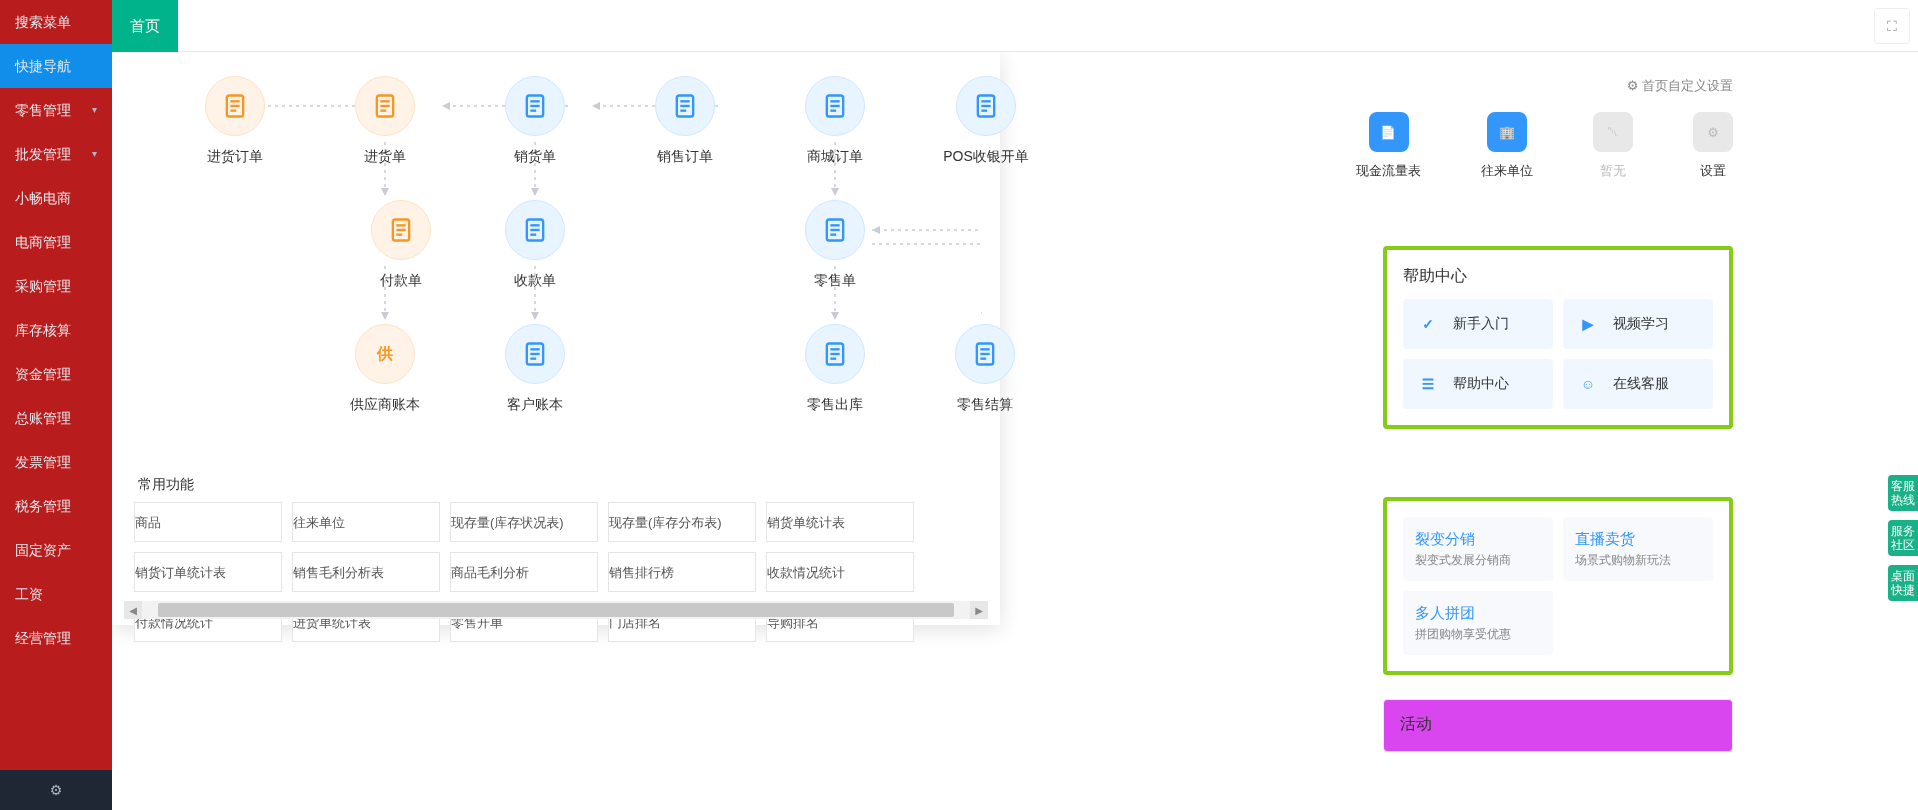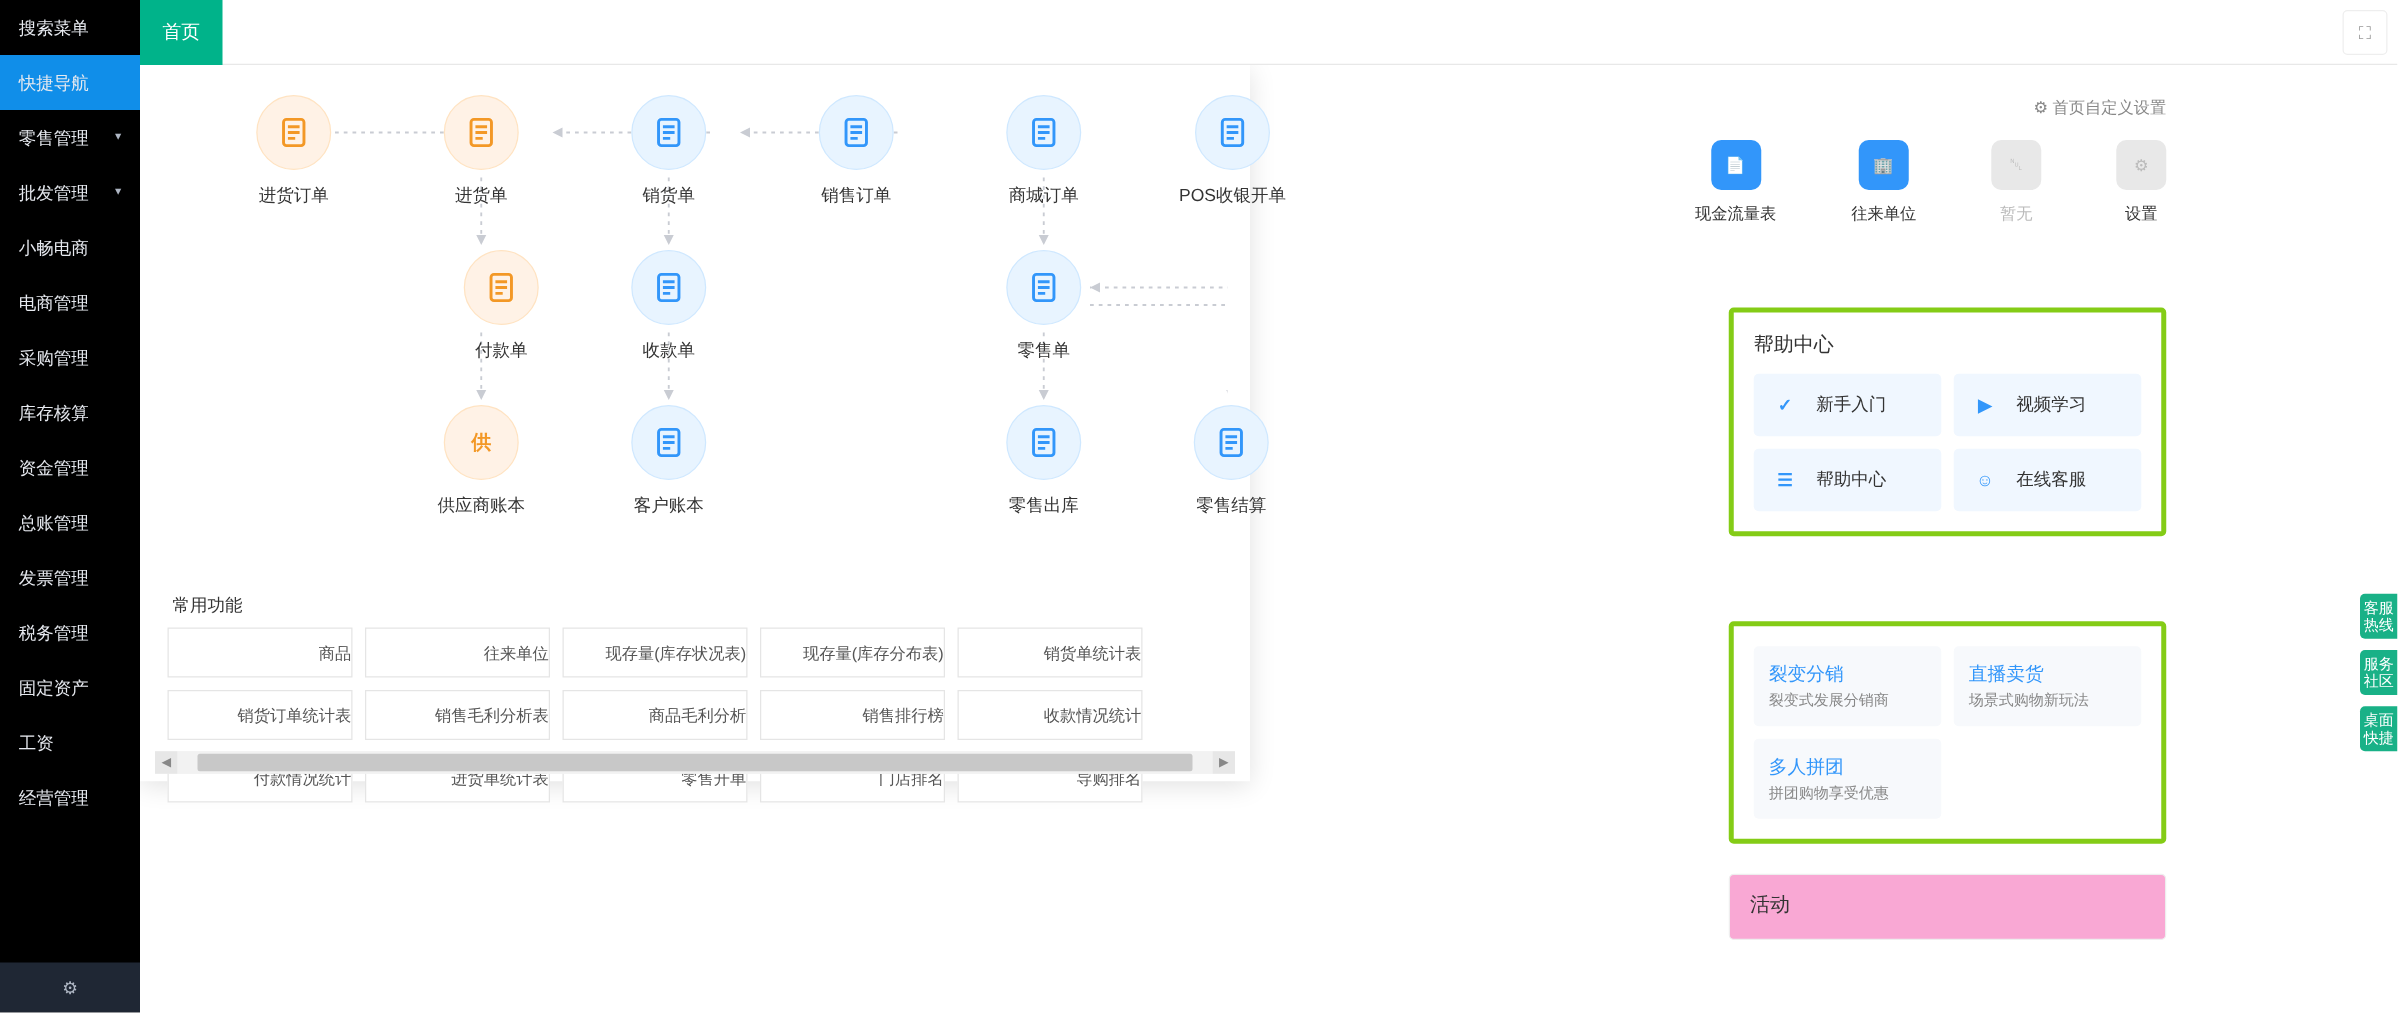--- a/index.html
+++ b/index.html
@@ -3,21 +3,21 @@
 <meta charset="utf-8">
 <style>
   html, body { margin:0; padding:0; font-family:"Microsoft YaHei","PingFang SC",Arial,sans-serif; font-size:14px; background:#fff; color:#333; }
   * { box-sizing:border-box; }
 
   .app { position:relative; width:1918px; height:810px; overflow:hidden; }
 
   
   .sidebar {
     position:absolute; left:0; top:0; width:112px; height:100%;
-    background:#000000; color:#e6e9ef; display:flex; flex-direction:column;
+    background:#b91c1c; color:#e6e9ef; display:flex; flex-direction:column;
   }
   .sidebar-item, .sidebar-search {
     height:44px; line-height:44px; padding:0 15px; font-size:14px; cursor:pointer;
     display:flex; align-items:center; justify-content:space-between; white-space:nowrap;
   }
   .sidebar-item.active { background:#108ee9; }
   .sidebar-footer {
     position:absolute; left:0; bottom:0; width:100%; height:40px; background:#1f2734;
     display:flex; align-items:center; justify-content:center; color:#aeb6c3;
   }
@@ -71,21 +71,21 @@
   .c2r2{left:196px; top:124px;} .c3r2{left:330px; top:124px;} .c5r2{left:630px; top:124px;}
   .c2r3{left:180px; top:248px;} .c3r3{left:330px; top:248px;} .c5r3{left:630px; top:248px;} .c6r3{left:780px; top:248px;}
 
   .arrow-svg { position:absolute; left:0; top:0; width:100%; height:100%; pointer-events:none; }
   .arrow-svg line { stroke:#c9ccd3; stroke-width:1.5; stroke-dasharray:3 4; }
   .arrow-svg polygon { fill:#c9ccd3; }
 
   .cu-title { font-size:14px; color:#333; margin:4px 0 8px 8px; }
   .chips { display:flex; flex-wrap:wrap; gap:10px; padding:0 4px; }
   .chip {
-    width:148px; height:40px; line-height:40px; text-align:right;
+    width:148px; height:40px; line-height:40px; text-align:left;
     border:1px solid #e5e5e5; color:#555; font-size:13px; background:#fff; cursor:pointer;
   }
   .hscroll {
     position:absolute; left:12px; right:12px; bottom:6px; height:18px;
     display:flex; align-items:center; background:#f2f2f2;
   }
   .hscroll .cap { width:18px; height:18px; background:#e7e7e7; display:flex; align-items:center; justify-content:center; color:#888; font-size:10px; }
   .hscroll .track { flex:1; height:18px; background:#f2f2f2; position:relative; }
   .hscroll .thumb { position:absolute; left:16px; top:2px; right:16px; height:14px; background:#c8c8c8; border-radius:2px; }
 
@@ -99,21 +99,21 @@
     height:50px; background:#f0f7ff; border-radius:4px; display:flex; align-items:center;
     padding:0 12px; gap:12px; cursor:pointer; color:#333;
   }
   .help-ico { width:26px; height:26px; border-radius:4px; color:#3296fa; display:flex; align-items:center; justify-content:center; font-weight:bold; }
   .mk-btn {
     height:64px; background:#f7f9fc; border-radius:4px; padding:8px 12px;
     display:flex; flex-direction:column; justify-content:center; cursor:pointer;
   }
   .mk-title { color:#3296fa; font-size:15px; margin-bottom:3px; }
   .mk-desc { color:#888; font-size:12px; }
-  .act-card { border:1px solid #eee; border-radius:4px; background:#f9a8d4; padding:14px 16px 16px; }
+  .act-card { border:1px solid #eee; border-radius:4px; background:#d946ef; padding:14px 16px 16px; }
 
   
   .float-tag {
     position:absolute; right:0; width:30px; background:#19b187; color:#fff; font-size:12px;
     border-radius:4px 0 0 4px; text-align:center; padding:4px 0; line-height:14px; cursor:pointer;
   }
 
   
   .disc svg { width:28px; height:28px; }
   .disc.orange svg * { stroke:#f39826; fill:none; stroke-width:2; }

